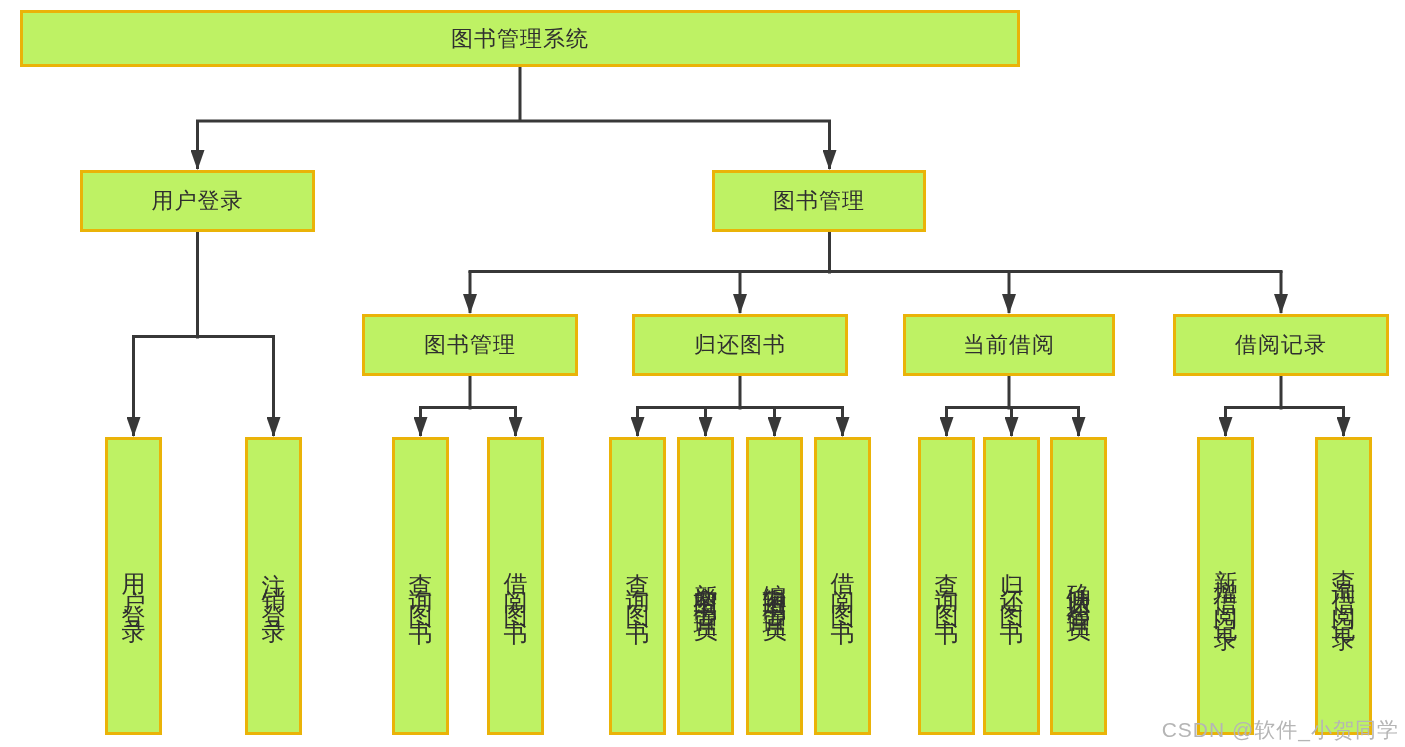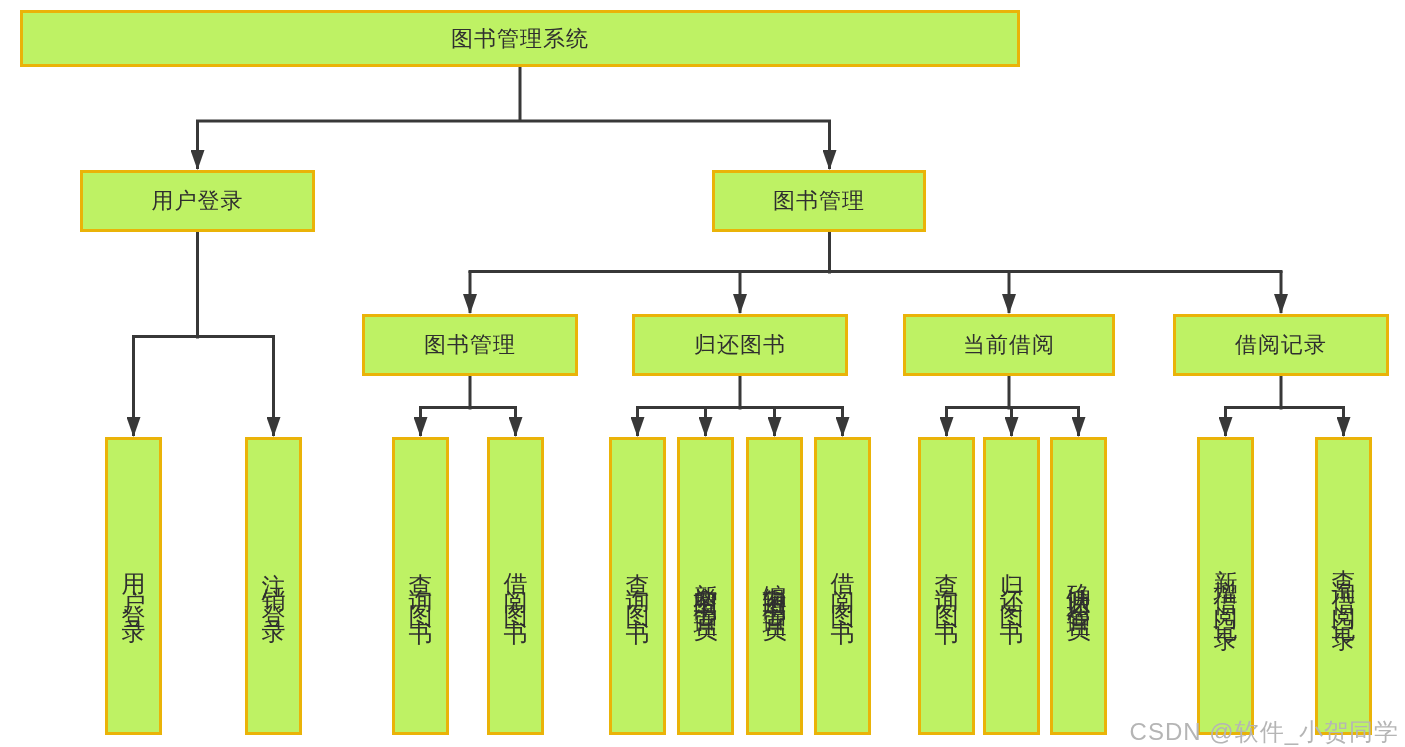--- a/index.html
+++ b/index.html
@@ -29,21 +29,21 @@
     font-size: 24px;
     letter-spacing: 16px;
     line-height: 1;
   }
   .vbox.long { letter-spacing: 5px; }
   .vbox.mid  { letter-spacing: 12px; }
   .watermark {
     position: absolute;
     right: 6px;
     top: 716px;
-    font-size: 24px;
+    font-size: 21px;
     color: #b5b5b5;
     letter-spacing: 1px;
     white-space: nowrap;
   }
 </style>
 </head>
 <body>
 
 <div id="stage">
 

